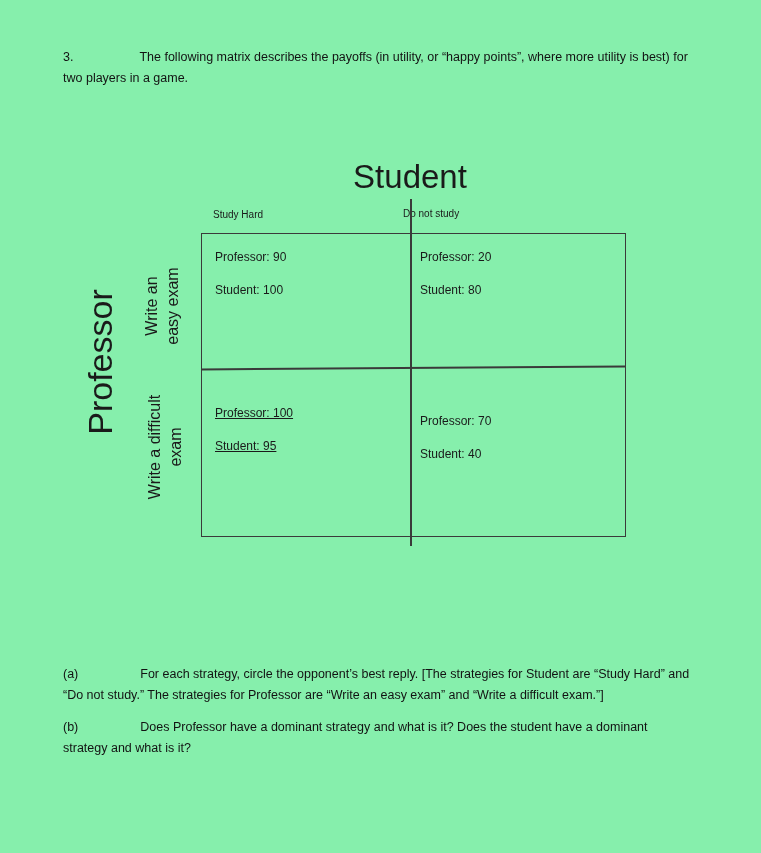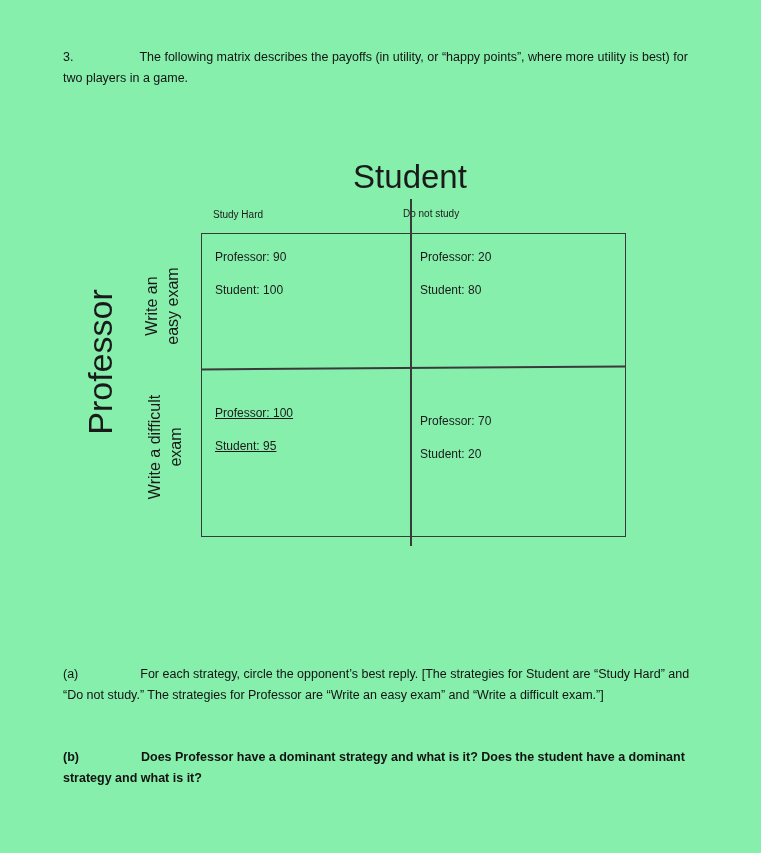--- a/index.html
+++ b/index.html
@@ -119,27 +119,27 @@
     <div class="abs cell tr">
       <div>Professor: 20</div>
       <div class="line2">Student: 80</div>
     </div>
     <div class="abs cell bl">
       <div>Professor: 100</div>
       <div class="line2">Student: 95</div>
     </div>
     <div class="abs cell br">
       <div>Professor: 70</div>
-      <div class="line2">Student: 20</div>
+      <div class="line2">Student: 40</div>
     </div>
 
   </div>
 
   <p class="para" style="top: 664px;">
     <span>(a)</span><span class="tab tab-q"></span><span>For each strategy, circle the opponent’s best reply. [The strategies for Student are “Study Hard” and “Do not study.” The strategies for Professor are “Write an easy exam” and “Write a difficult exam.”]</span>
   </p>
 
-  <p class="para" style="top: 747px; font-weight: bold;">
+  <p class="para" style="top: 717px;">
     <span>(b)</span><span class="tab tab-q"></span><span>Does Professor have a dominant strategy and what is it? Does the student have a dominant strategy and what is it?</span>
   </p>
 
 
 </div>
 
 </body></html>

